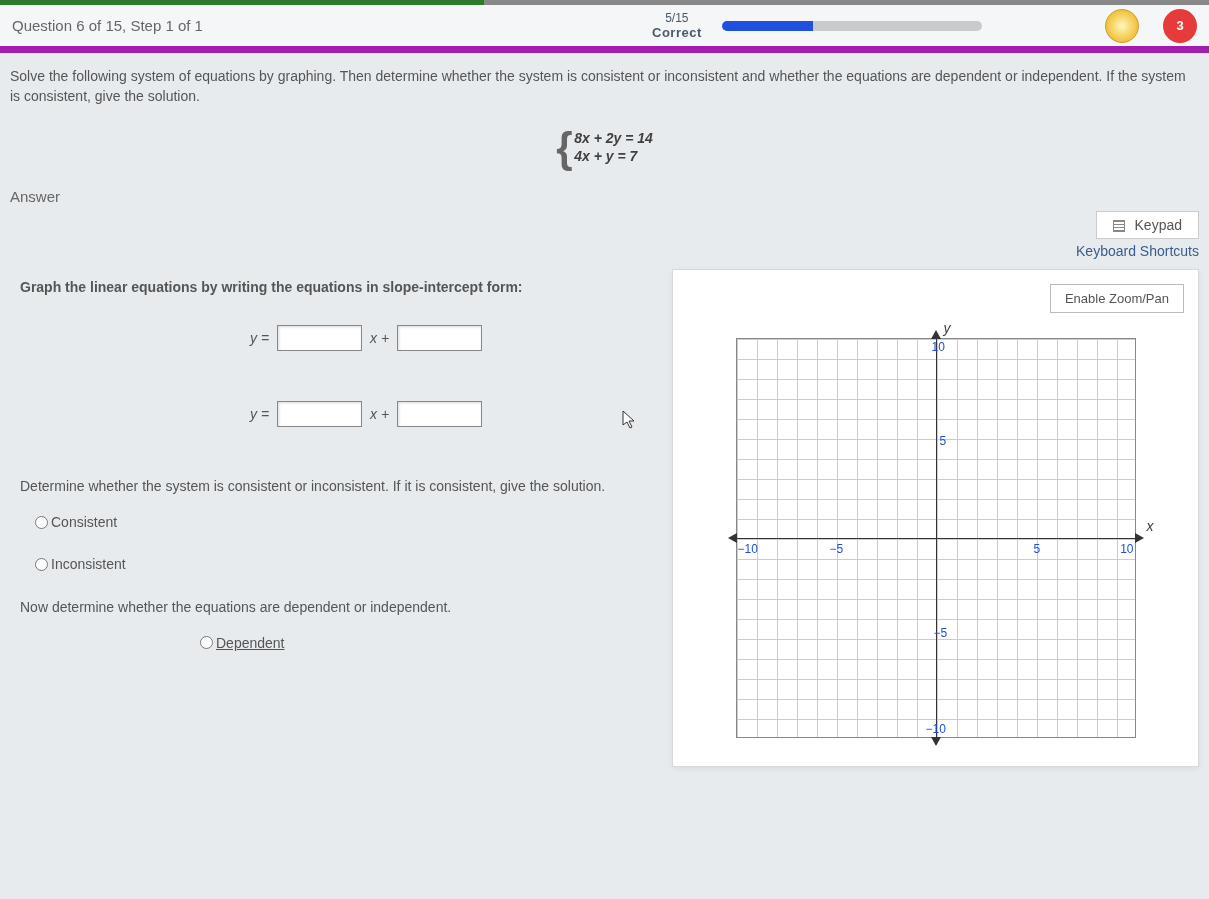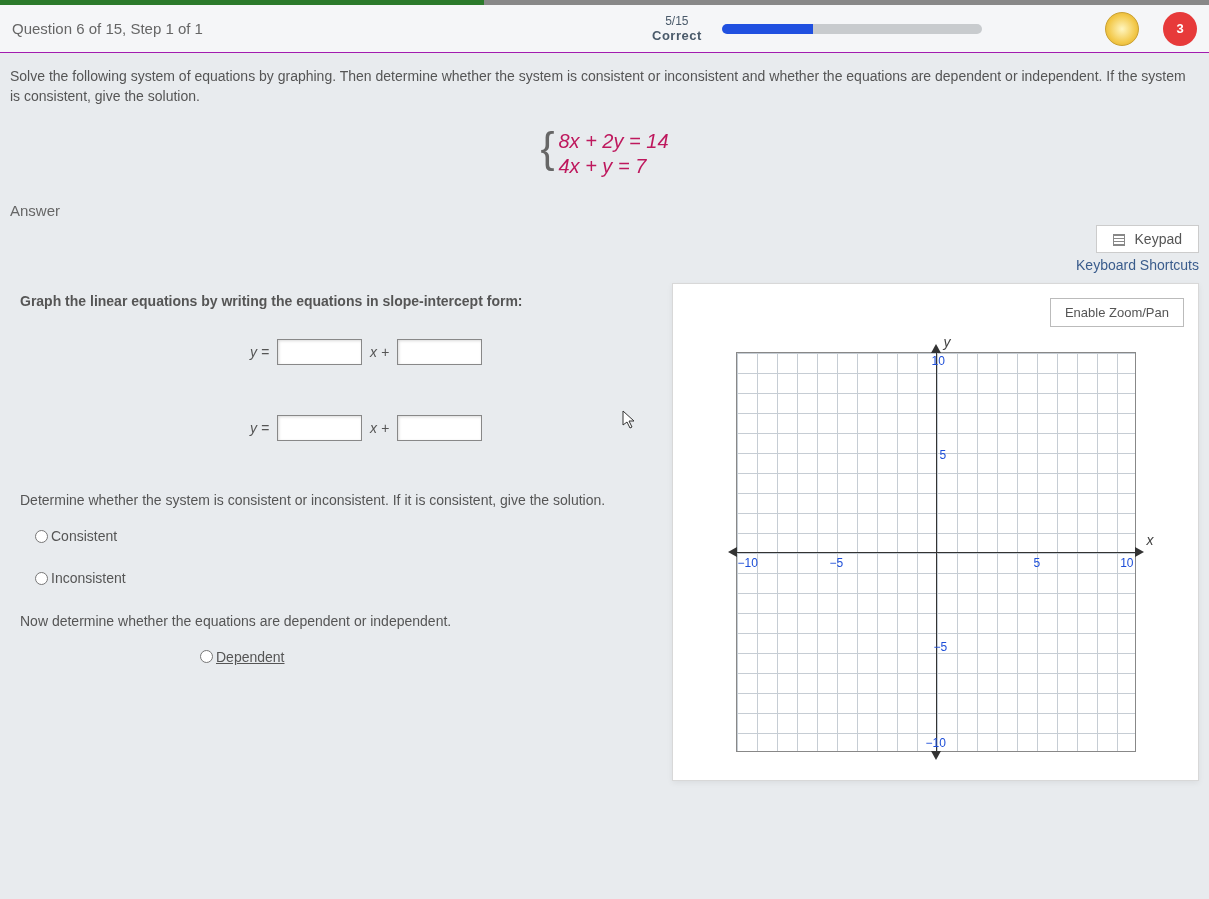--- a/index.html
+++ b/index.html
@@ -14,21 +14,21 @@
     .top-bar {
       height: 5px;
       background: linear-gradient(to right, #2b7a2b 0%, #2b7a2b 40%, #888 40%, #888 100%);
     }
     .header {
       display: flex;
       align-items: center;
       height: 48px;
       background: #f5f6f8;
       padding: 0 12px;
-      border-bottom: 1px solid #a21caf;
+      border-bottom: 7px solid #a21caf;
     }
     .question-label { flex: 0 0 640px; color: #666; font-size: 15px; }
     .correct-box { text-align: center; color: #4a5a6a; font-size: 13px; margin-right: 20px;}
     .correct-box .count { font-size: 12px; }
     .correct-box .label { font-weight: bold; letter-spacing: 0.5px;}
     .progress-wrap { flex: 1; display:flex; align-items:center; gap: 12px; }
     .progress-bar {
       width: 260px; height: 10px;
       background: linear-gradient(to right, #2050e0 0%, #2050e0 35%, #c8cbce 35%, #c8cbce 100%);
       border-radius: 5px;
@@ -40,21 +40,21 @@
     }
     .heart {
       width: 34px; height: 34px; border-radius: 50%;
       background: #e73a3a; color: #fff; font-size: 13px; font-weight:bold;
       display:flex; align-items:center; justify-content:center;
       margin-left: 12px;
     }
     .content { padding: 14px 10px; }
     .instructions { color: #555; font-size: 14px; line-height: 1.4; }
     .equations {
-      text-align: center; margin: 22px 0; font-size: 20px; color: #be185d;
+      text-align: center; margin: 22px 0; font-size: 14px; color: #404040; font-weight: bold;
     }
     .brace-wrap { display:inline-block; position:relative; padding-left: 18px; text-align:left;}
     .brace-wrap::before {
       content: "{"; position:absolute; left:0; top:-4px; font-size: 42px; color:#666;
     }
     .eq-line { margin: 2px 0; font-style: italic; }
     .answer-label { color:#666; font-size:15px; margin: 16px 0 6px 0;}
     .tools { text-align:right; color:#3a5c8c; font-size:14px; }
     .keypad-btn {
       display:inline-block; border:1px solid #ccc; background:#fff;

